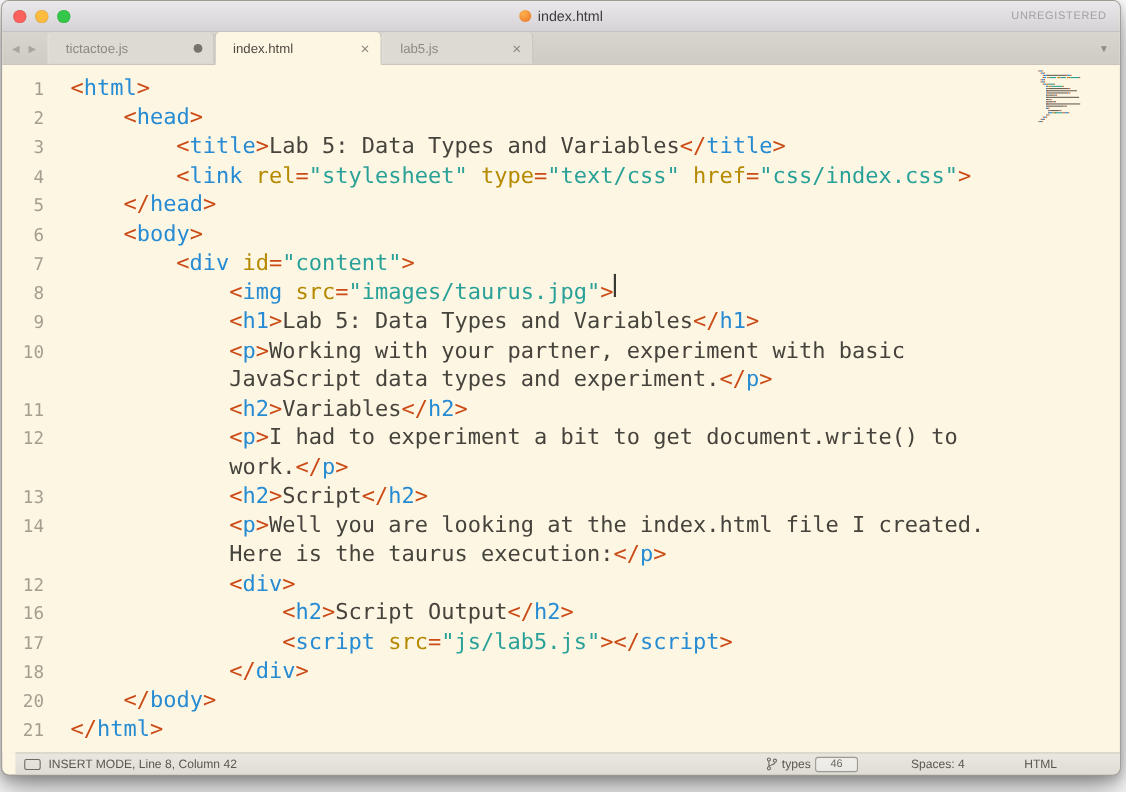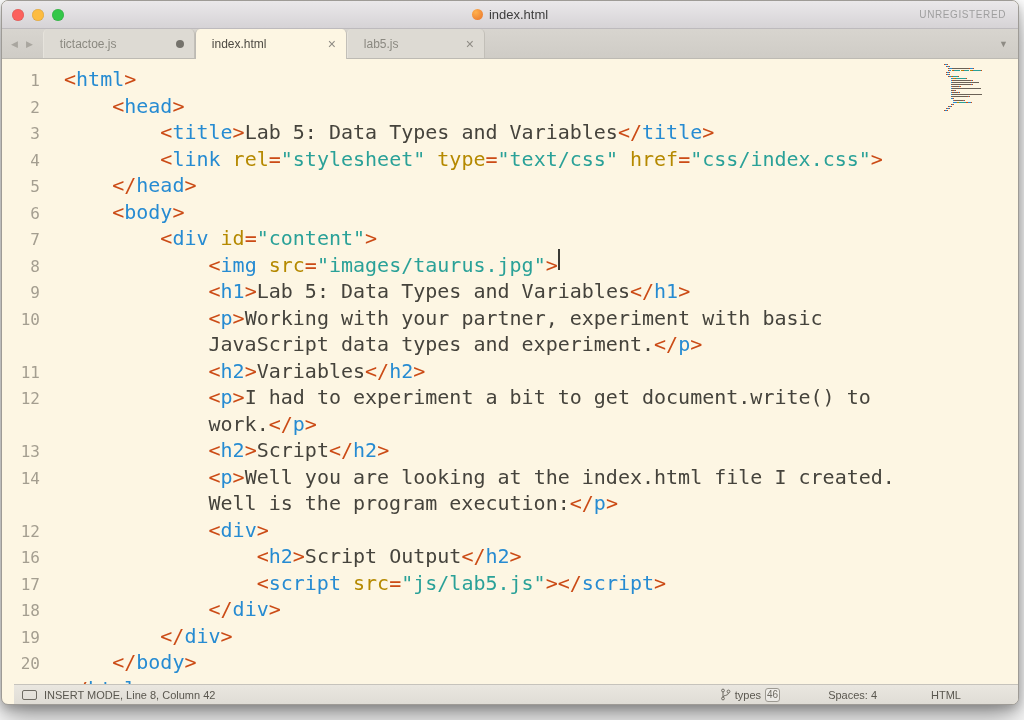--- a/index.html
+++ b/index.html
@@ -54,21 +54,21 @@
   .mini-row{display:flex;height:1.3px;margin-bottom:0.7px;}
   .mini-row span{flex:none;height:100%;}
 
   
   .statusbar{height:19px;border-top:1px solid #C6C3BC;background:linear-gradient(#EAE7E0,#DFDCD5);
     display:flex;align-items:center;font-size:11px;color:#5a574f;position:relative;margin-left:12px;}
   .status-left{display:flex;align-items:center;margin-left:8px;gap:7px;}
   .mode-icon{width:13px;height:8px;border:1px solid #6e6b63;border-radius:2px;}
   .status-right{position:absolute;right:57px;display:flex;align-items:center;}
   .branch-group{display:flex;align-items:center;gap:4px;}
-  .badge{border:1px solid #9d9a92;border-radius:3px;padding:0 1px;font-size:10px;color:#6e6b63;background:rgba(255,255,255,.35);line-height:12px;}
+  .badge{border:1px solid #9d9a92;border-radius:3px;padding:0 13px;font-size:10px;color:#6e6b63;background:rgba(255,255,255,.35);line-height:12px;}
   .spaces{margin-left:48px;}
   .syntax{margin-left:54px;}
 </style>
 </head>
 <body>
 
 <div class="page">
   <div class="window">
 
     <div class="titlebar">
@@ -117,26 +117,25 @@
           <div class="editor-row"><span class="ln">7</span><span class="code"><span class="tok-w">        </span><span class="tok-p">&lt;</span><span class="tok-t">div</span><span class="tok-w"> </span><span class="tok-a">id</span><span class="tok-p">=</span><span class="tok-s">"content"</span><span class="tok-p">&gt;</span></span></div>
           <div class="editor-row"><span class="ln">8</span><span class="code"><span class="tok-w">            </span><span class="tok-p">&lt;</span><span class="tok-t">img</span><span class="tok-w"> </span><span class="tok-a">src</span><span class="tok-p">=</span><span class="tok-s">"images/taurus.jpg"</span><span class="tok-p">&gt;</span></span></div>
           <div class="editor-row"><span class="ln">9</span><span class="code"><span class="tok-w">            </span><span class="tok-p">&lt;</span><span class="tok-t">h1</span><span class="tok-p">&gt;</span><span class="tok-x">Lab 5: Data Types and Variables</span><span class="tok-p">&lt;/</span><span class="tok-t">h1</span><span class="tok-p">&gt;</span></span></div>
           <div class="editor-row"><span class="ln">10</span><span class="code"><span class="tok-w">            </span><span class="tok-p">&lt;</span><span class="tok-t">p</span><span class="tok-p">&gt;</span><span class="tok-x">Working with your partner, experiment with basic</span></span></div>
           <div class="editor-row"><span class="ln"></span><span class="code"><span class="tok-w">            </span><span class="tok-x">JavaScript data types and experiment.</span><span class="tok-p">&lt;/</span><span class="tok-t">p</span><span class="tok-p">&gt;</span></span></div>
           <div class="editor-row"><span class="ln">11</span><span class="code"><span class="tok-w">            </span><span class="tok-p">&lt;</span><span class="tok-t">h2</span><span class="tok-p">&gt;</span><span class="tok-x">Variables</span><span class="tok-p">&lt;/</span><span class="tok-t">h2</span><span class="tok-p">&gt;</span></span></div>
           <div class="editor-row"><span class="ln">12</span><span class="code"><span class="tok-w">            </span><span class="tok-p">&lt;</span><span class="tok-t">p</span><span class="tok-p">&gt;</span><span class="tok-x">I had to experiment a bit to get document.write() to</span></span></div>
           <div class="editor-row"><span class="ln"></span><span class="code"><span class="tok-w">            </span><span class="tok-x">work.</span><span class="tok-p">&lt;/</span><span class="tok-t">p</span><span class="tok-p">&gt;</span></span></div>
           <div class="editor-row"><span class="ln">13</span><span class="code"><span class="tok-w">            </span><span class="tok-p">&lt;</span><span class="tok-t">h2</span><span class="tok-p">&gt;</span><span class="tok-x">Script</span><span class="tok-p">&lt;/</span><span class="tok-t">h2</span><span class="tok-p">&gt;</span></span></div>
           <div class="editor-row"><span class="ln">14</span><span class="code"><span class="tok-w">            </span><span class="tok-p">&lt;</span><span class="tok-t">p</span><span class="tok-p">&gt;</span><span class="tok-x">Well you are looking at the index.html file I created.</span></span></div>
-          <div class="editor-row"><span class="ln"></span><span class="code"><span class="tok-w">            </span><span class="tok-x">Well is the program execution:</span><span class="tok-p">&lt;/</span><span class="tok-t">p</span><span class="tok-p">&gt;</span></span></div>
+          <div class="editor-row"><span class="ln"></span><span class="code"><span class="tok-w">            </span><span class="tok-x">Here is the taurus execution:</span><span class="tok-p">&lt;/</span><span class="tok-t">p</span><span class="tok-p">&gt;</span></span></div>
           <div class="editor-row"><span class="ln">12</span><span class="code"><span class="tok-w">            </span><span class="tok-p">&lt;</span><span class="tok-t">div</span><span class="tok-p">&gt;</span></span></div>
           <div class="editor-row"><span class="ln">16</span><span class="code"><span class="tok-w">                </span><span class="tok-p">&lt;</span><span class="tok-t">h2</span><span class="tok-p">&gt;</span><span class="tok-x">Script Output</span><span class="tok-p">&lt;/</span><span class="tok-t">h2</span><span class="tok-p">&gt;</span></span></div>
           <div class="editor-row"><span class="ln">17</span><span class="code"><span class="tok-w">                </span><span class="tok-p">&lt;</span><span class="tok-t">script</span><span class="tok-w"> </span><span class="tok-a">src</span><span class="tok-p">=</span><span class="tok-s">"js/lab5.js"</span><span class="tok-p">&gt;</span><span class="tok-p">&lt;/</span><span class="tok-t">script</span><span class="tok-p">&gt;</span></span></div>
           <div class="editor-row"><span class="ln">18</span><span class="code"><span class="tok-w">            </span><span class="tok-p">&lt;/</span><span class="tok-t">div</span><span class="tok-p">&gt;</span></span></div>
-          <div class="editor-row"><span class="ln">19</span><span class="code"><span class="tok-w">        </span><span class="tok-p">&lt;/</span><span class="tok-t">div</span><span class="tok-p">&gt;</span></span></div>
           <div class="editor-row"><span class="ln">20</span><span class="code"><span class="tok-w">    </span><span class="tok-p">&lt;/</span><span class="tok-t">body</span><span class="tok-p">&gt;</span></span></div>
           <div class="editor-row"><span class="ln">21</span><span class="code"><span class="tok-p">&lt;/</span><span class="tok-t">html</span><span class="tok-p">&gt;</span></span></div>
         </div>
       <div class="caret"></div>
       <div class="minimap">
           <div class="mini-row">
             <span style="width: 0.55px; background: rgb(203, 75, 22);"></span>
             <span style="width: 2.2px; background: rgb(38, 139, 210);"></span>
             <span style="width: 0.55px; background: rgb(203, 75, 22);"></span>
           </div>

